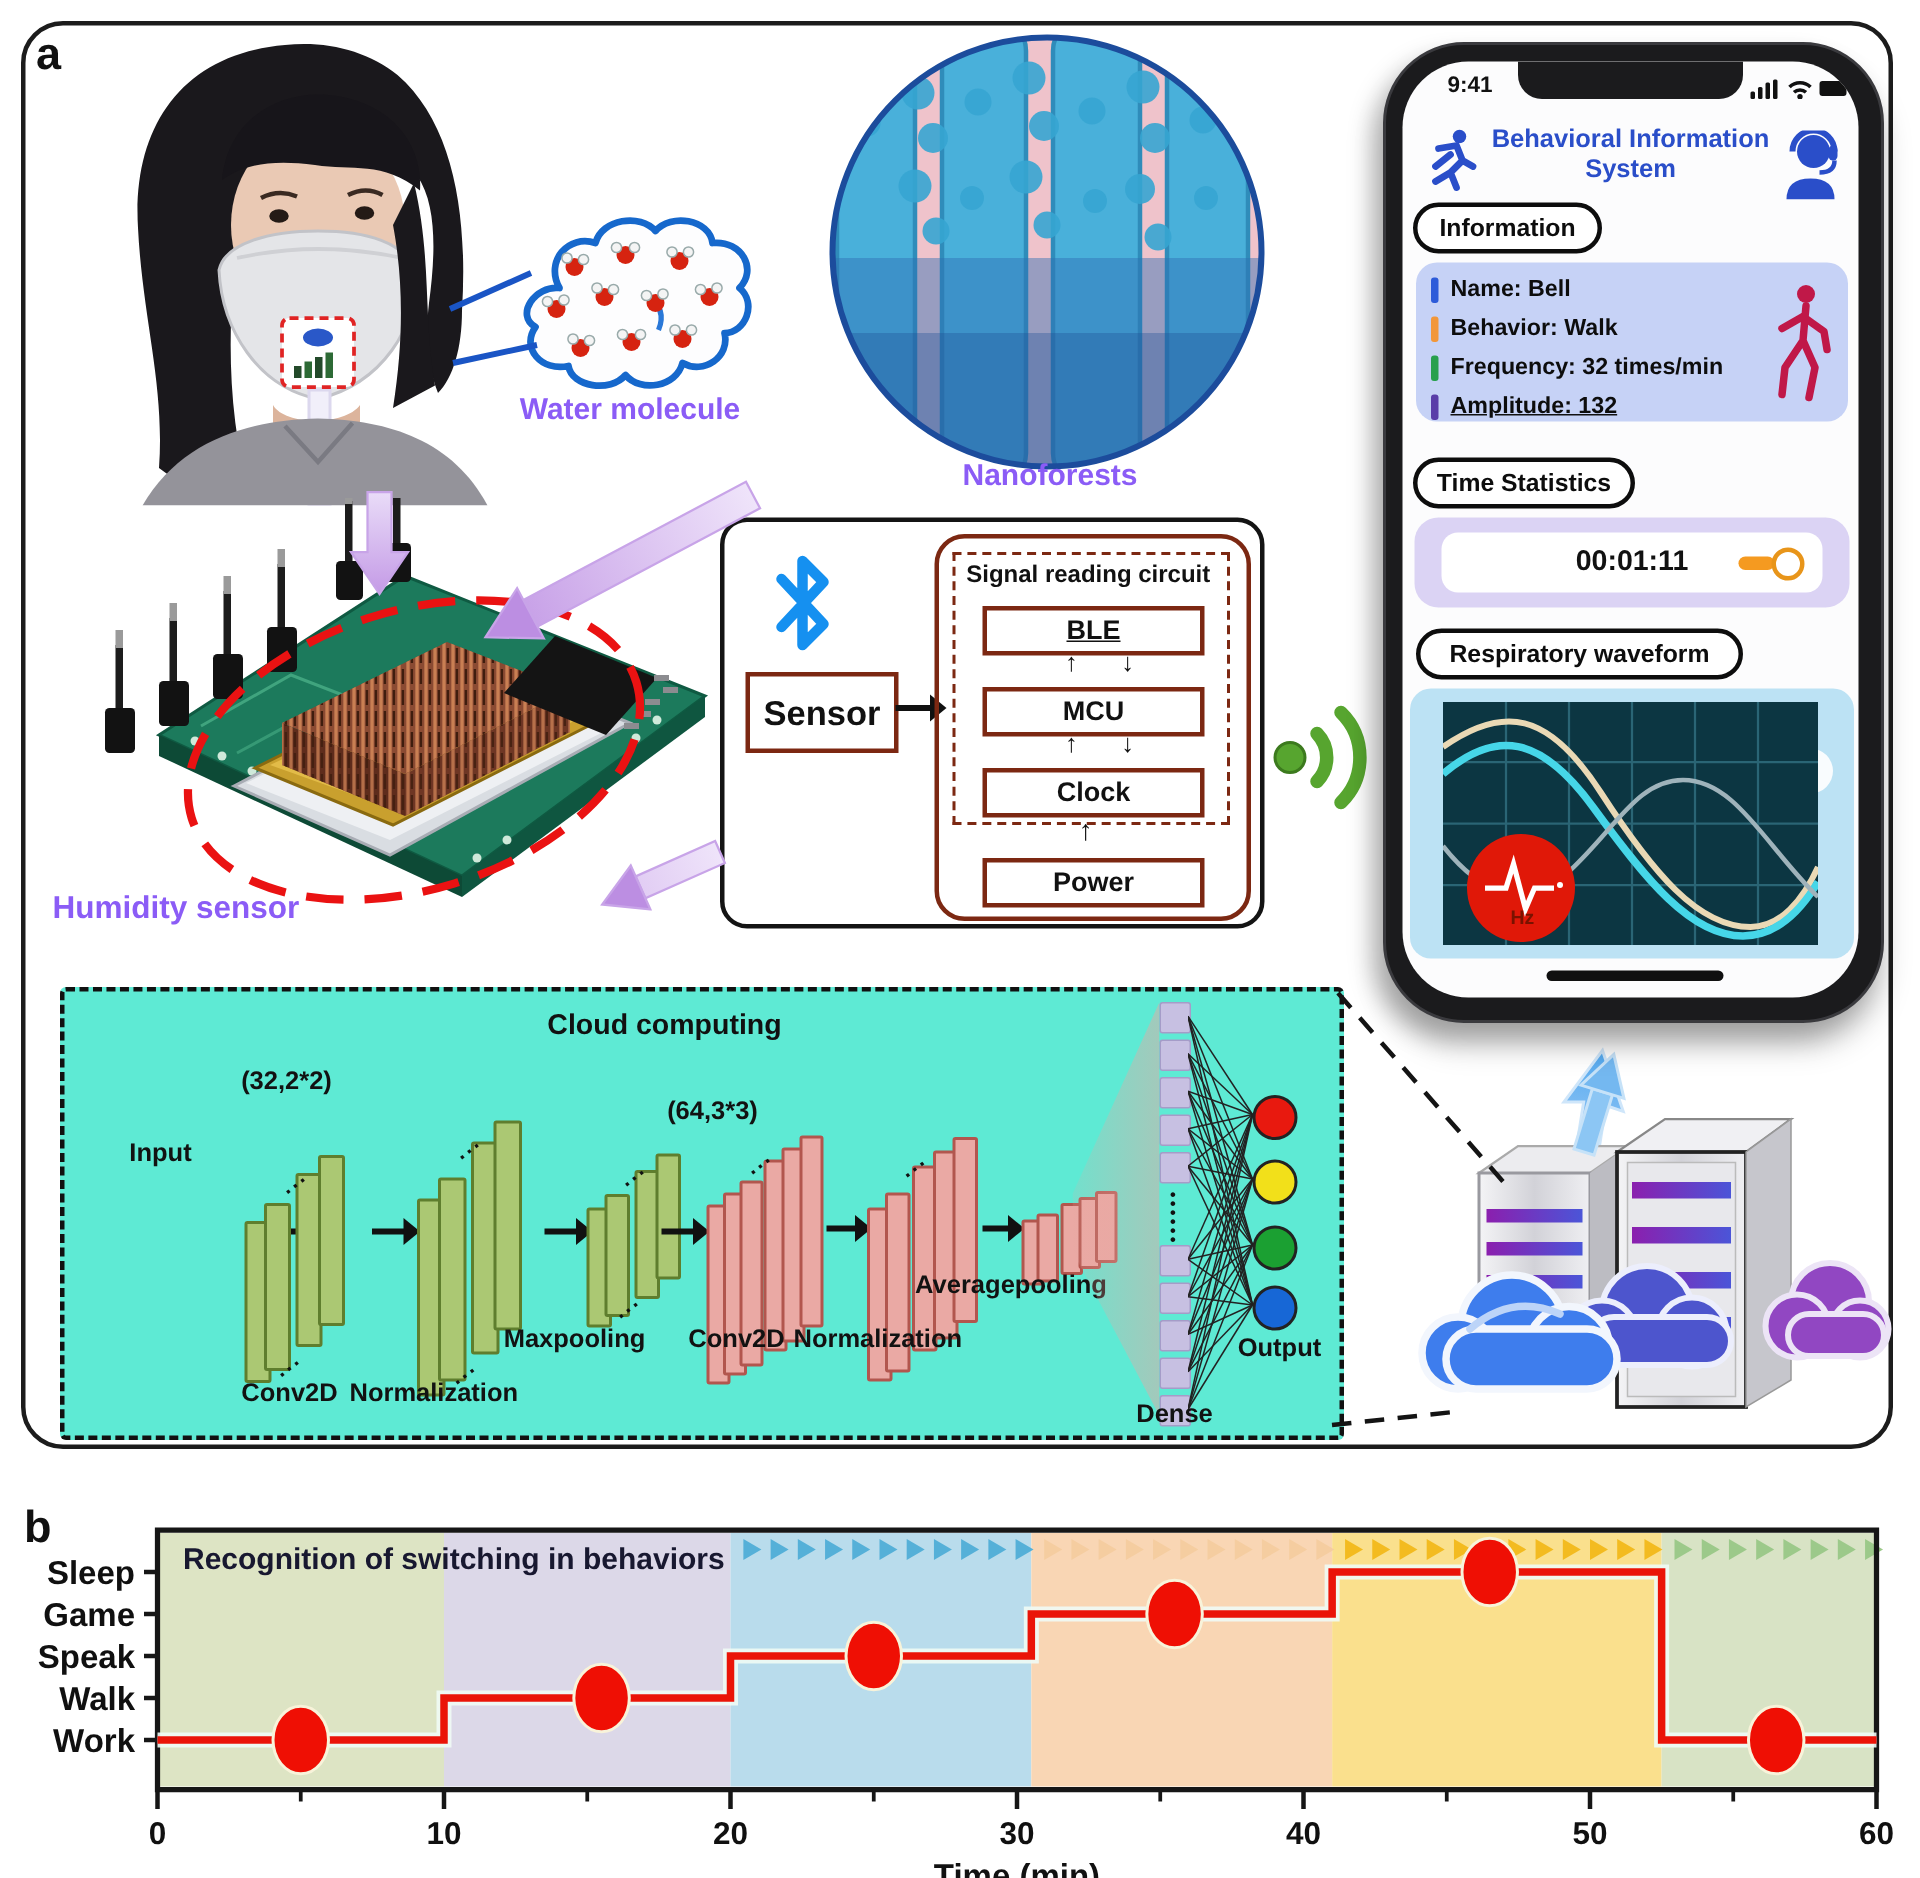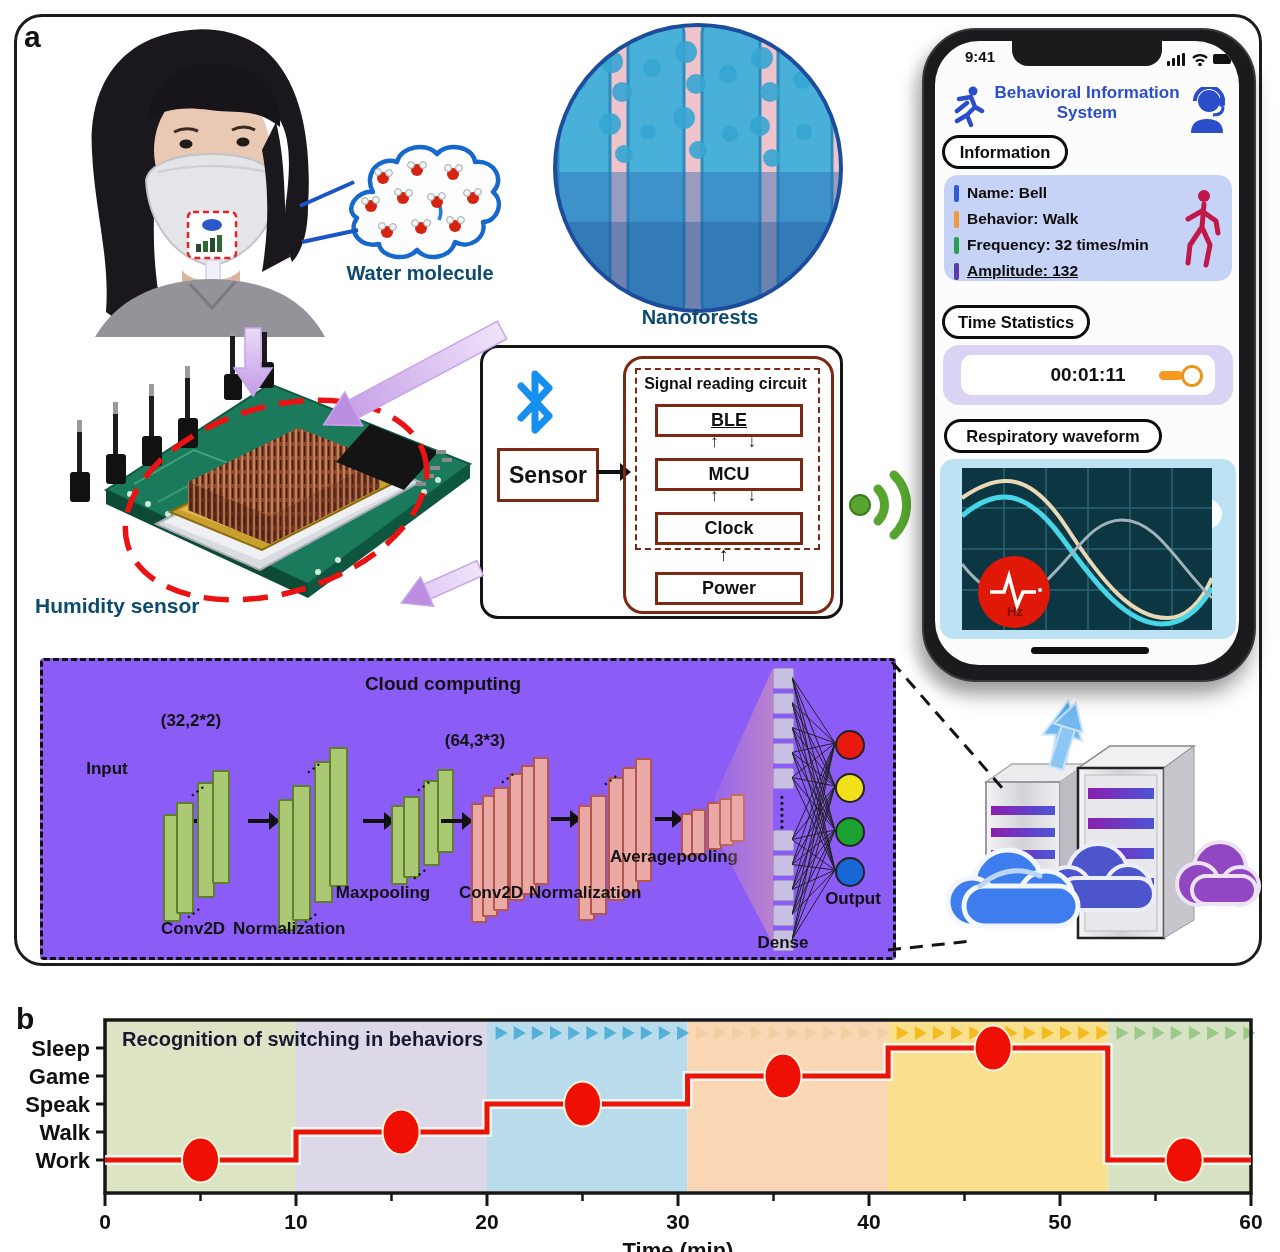--- a/index.html
+++ b/index.html
@@ -4,39 +4,39 @@
 <style>
   html,body{margin:0;padding:0;background:#fff;}
   #fig{position:relative;width:1280px;height:1252px;background:#fff;overflow:hidden;
        font-family:"Liberation Sans","DejaVu Sans",sans-serif;color:#111;}
   .abs{position:absolute;}
   .bold{font-weight:bold;}
   .ctr{text-align:center;}
   
   #panelA{left:14px;top:14px;width:1242px;height:946px;border:3px solid #1c1c1c;border-radius:28px;}
   .panel-letter{font-weight:bold;font-size:30px;color:#111;}
-  .fig-label{font-weight:bold;color:#0c4a6e;}
+  .fig-label{font-weight:bold;color:#8b5cf6;}
   
   #btbox{left:480px;top:345px;width:357px;height:268px;background:#fff;border:3.5px solid #141414;border-radius:18px;}
   .maroon-box{position:absolute;border:3px solid #7c2812;background:#fff;display:flex;align-items:center;justify-content:center;font-weight:bold;font-size:18px;color:#111;}
   .updown{position:absolute;display:flex;justify-content:space-between;font-weight:bold;font-size:17px;color:#111;}
   
   .pill{position:absolute;display:flex;align-items:center;justify-content:center;border:3px solid #0d0d0d;border-radius:17px;background:#fff;font-weight:bold;font-size:16.5px;color:#0d0d0d;}
   
   .harrow{position:absolute;height:4px;background:#111;}
   .harrow::after{content:'';position:absolute;right:-10px;top:-7px;border-left:11px solid #111;border-top:9px solid transparent;border-bottom:9px solid transparent;}
   
   .slab{position:absolute;border-radius:2px;}
   .slab.g{background:#abc873;border:2px solid #5f7e2e;}
   .slab.p{background:#eaa9a4;border:2px solid #b2564e;}
   .dots-diag{position:absolute;font-weight:bold;color:#111;font-size:15px;letter-spacing:1px;transform:rotate(-38deg);}
   .cnn-label{position:absolute;font-weight:bold;font-size:17px;color:#121212;text-align:center;}
   .densesq{position:absolute;width:19px;height:19px;background:#c7c0e2;border:1px solid #a59cc8;border-radius:2px;}
   .outnode{position:absolute;width:26px;height:26px;border-radius:50%;border:2px solid #222;}
-  #cloudbox{left:40px;top:658px;width:850px;height:296px;border:3.5px dashed #111;border-radius:4px;background:#8b5cf6;}
+  #cloudbox{left:40px;top:658px;width:850px;height:296px;border:3.5px dashed #111;border-radius:4px;background:#5eead4;}
   
   #phone{left:922px;top:28px;width:330px;height:650px;background:#1b1b1d;border-radius:54px;
          box-shadow:-7px 10px 16px rgba(0,0,0,0.25), 0 16px 20px rgba(0,0,0,0.18);border:2px solid #3a3a3e;}
   #screen{position:absolute;left:11px;top:11px;width:304px;height:624px;background:#fcfcfd;border-radius:44px;overflow:hidden;}
   #notch{position:absolute;left:77px;top:0;width:150px;height:25px;background:#1b1b1d;border-radius:0 0 16px 16px;}
   .inforow{position:absolute;left:10px;display:flex;align-items:center;height:22px;}
   .inforow .bar{width:5px;height:17px;border-radius:2px;margin-right:8px;}
   .inforow .txt{font-weight:bold;font-size:15.5px;color:#0d0d0d;white-space:nowrap;}
   #timercard{position:absolute;left:8px;top:304px;width:290px;height:60px;background:#dbd3f4;border-radius:16px;}
   #timerinner{position:absolute;left:18px;top:10px;width:254px;height:40px;background:#fff;border-radius:11px;display:flex;align-items:center;justify-content:center;}

